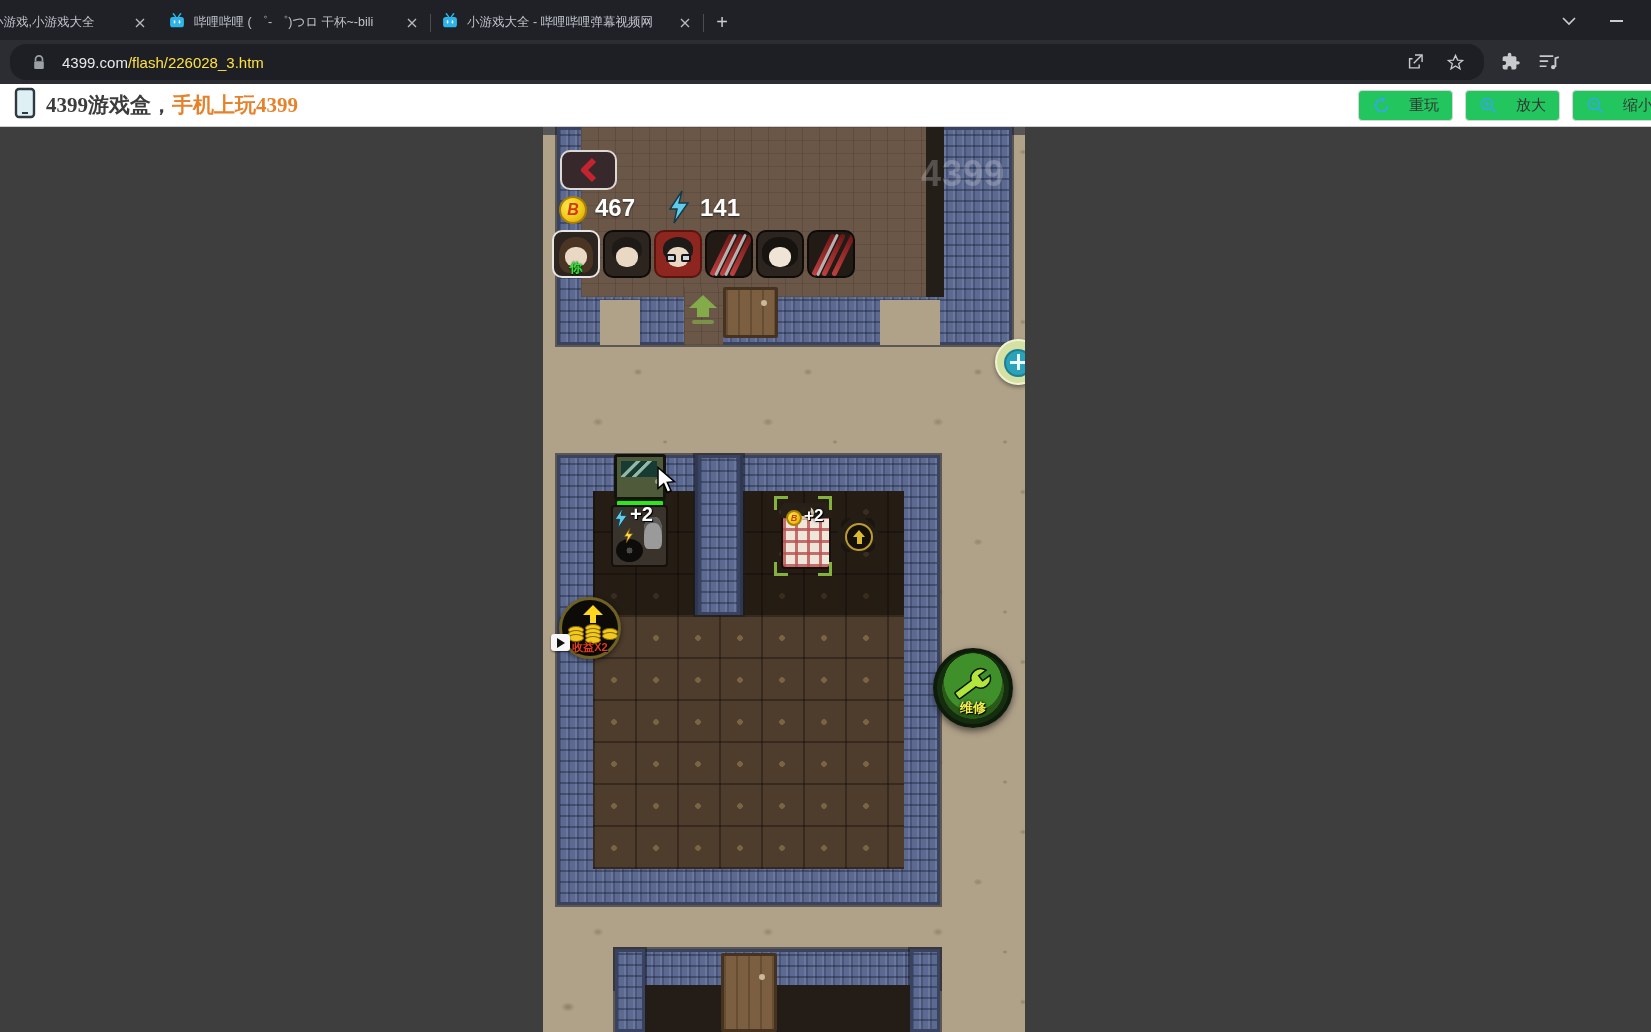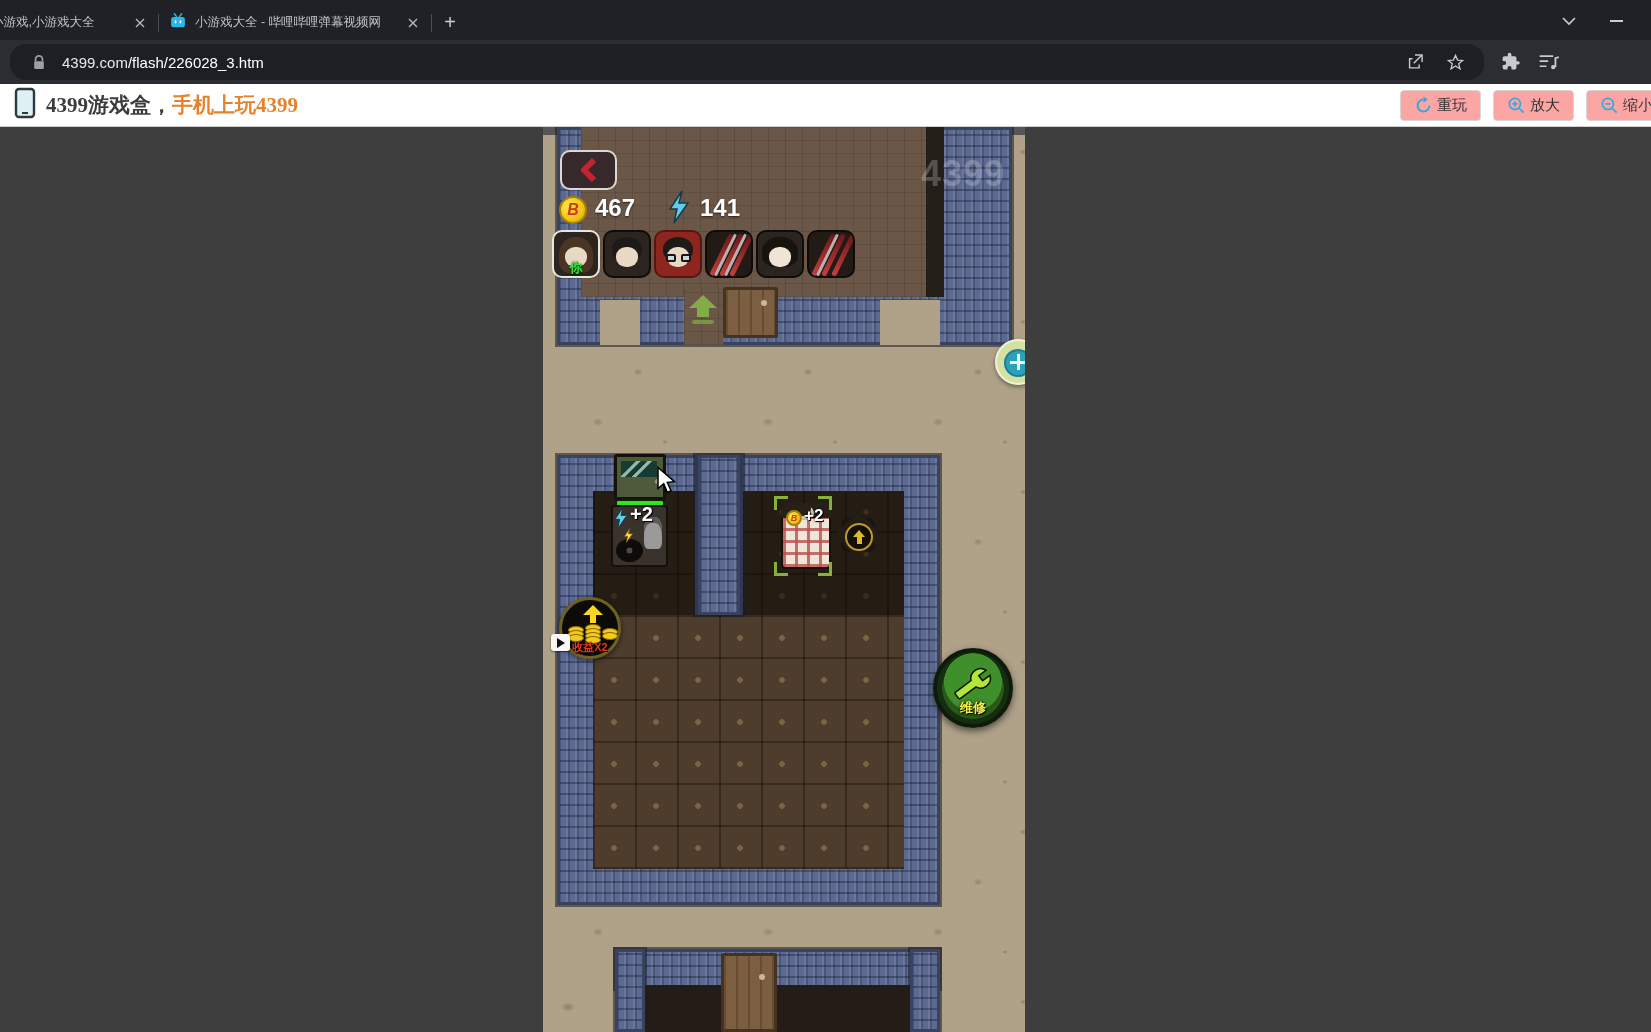--- a/index.html
+++ b/index.html
@@ -16,31 +16,31 @@
   .closex { flex:none; width:16px; height:16px; display:flex; align-items:center; justify-content:center; border-radius:4px; }
   .favicon4399 { flex:none; width:18px; height:18px; background:#4cb649; border-radius:3px; color:#fff; font-size:7px; font-weight:bold; line-height:8px; width:18px; text-align:center; padding-top:1px; word-break:break-all; letter-spacing:.5px; }
   .newtab { width:36px; height:32px; margin-bottom:2px; display:flex; align-items:center; justify-content:center; color:#c9ccd2; font-size:20px; }
   .winctl { display:flex; align-items:center; gap:34px; margin:0 28px 10px 0; }
   .minbar { width:13px; height:2px; background:#c9ccd2; }
 
   
   .toolbar { height:44px; background:#2b2d33; display:flex; align-items:center; padding:0 10px; }
   .urlbar { width:1474px; height:36px; background:#1d1f24; border-radius:16px; display:flex; align-items:center; padding:0 16px; font-size:15px; }
   .url-domain { color:#e8e8ea; }
-  .url-path { color:#ffffff; }
+  .url-path { color:#fde047; }
   .urlbar .grow { flex:1; }
   .tool-ico { display:flex; align-items:center; justify-content:center; width:26px; height:26px; }
   .ext-icons { display:flex; align-items:center; gap:12px; margin-left:14px; }
 
   
   .gameheader { position:relative; height:43px; background:#ffffff; border-bottom:1px solid #cfcfcf; display:flex; align-items:center; padding:0 14px; }
   .brand { font-family:"Liberation Serif", serif; font-weight:bold; font-size:21px; color:#3c3c3c; margin-left:10px; }
   .brand-orange { color:#e5832c; }
   .hbtns { position:absolute; right:-16px; top:6px; display:flex; gap:12px; }
-  .hbtn { height:31px; border:1px solid #d6d6d6; border-radius:4px; background:#fca5a5; display:flex; align-items:center; gap:4px; padding:6px 13px; font-size:15px; color:#333; white-space:nowrap; }
+  .hbtn { height:31px; border:1px solid #d6d6d6; border-radius:4px; background:#22c55e; display:flex; align-items:center; gap:18px; padding:6px 13px; font-size:15px; color:#333; white-space:nowrap; }
 
   
   .gamearea { position:relative; height:905px; background:#3e3e3e; }
   .canvas { position:absolute; left:543px; top:0; width:482px; height:905px; overflow:hidden;
     background-color:#b0a189;
     background-image:
       radial-gradient(ellipse 10px 7px at 25px 30px, rgba(95,80,58,.45), transparent 70%),
       radial-gradient(ellipse 7px 5px at 95px 75px, rgba(95,80,58,.38), transparent 70%),
       radial-gradient(ellipse 5px 4px at 140px 25px, rgba(95,80,58,.4), transparent 70%),
       radial-gradient(ellipse 8px 6px at 55px 125px, rgba(95,80,58,.35), transparent 70%),
@@ -146,20 +146,36 @@
 
   <div class="tabbar">
     <div class="tab" style="width:158px">
       <span class="title" style="margin-left:-26px">9小游戏,小游戏大全</span>
       <span class="closex">
         <svg width="10" height="10" viewBox="0 0 10 10">
             <path d="M1 1 L9 9 M9 1 L1 9" stroke="#b6b9be" stroke-width="1.4"></path>
           </svg>
       </span>
     </div>
+    <div class="tab" style="width:272px">
+      <span>
+        <svg width="18" height="16" viewBox="0 0 24 22">
+            <path d="M7 1l3 4M17 1l-3 4" stroke="#2db4e8" stroke-width="2" stroke-linecap="round"></path>
+            <rect x="2.5" y="5.5" width="19" height="14" rx="3.5" fill="#2db4e8"></rect>
+            <rect x="7.5" y="10" width="2.2" height="4.5" rx="1.1" fill="#fff"></rect>
+            <rect x="14.3" y="10" width="2.2" height="4.5" rx="1.1" fill="#fff"></rect>
+          </svg>
+      </span>
+      <span class="title">哔哩哔哩 ( ゜- ゜)つロ 干杯~-bili</span>
+      <span class="closex">
+        <svg width="10" height="10" viewBox="0 0 10 10">
+            <path d="M1 1 L9 9 M9 1 L1 9" stroke="#b6b9be" stroke-width="1.4"></path>
+          </svg>
+      </span>
+    </div>
     <div class="tab-sep"></div>
     <div class="tab" style="width:272px">
       <span>
         <svg width="18" height="16" viewBox="0 0 24 22">
             <path d="M7 1l3 4M17 1l-3 4" stroke="#2db4e8" stroke-width="2" stroke-linecap="round"></path>
             <rect x="2.5" y="5.5" width="19" height="14" rx="3.5" fill="#2db4e8"></rect>
             <rect x="7.5" y="10" width="2.2" height="4.5" rx="1.1" fill="#fff"></rect>
             <rect x="14.3" y="10" width="2.2" height="4.5" rx="1.1" fill="#fff"></rect>
           </svg>
       </span>

